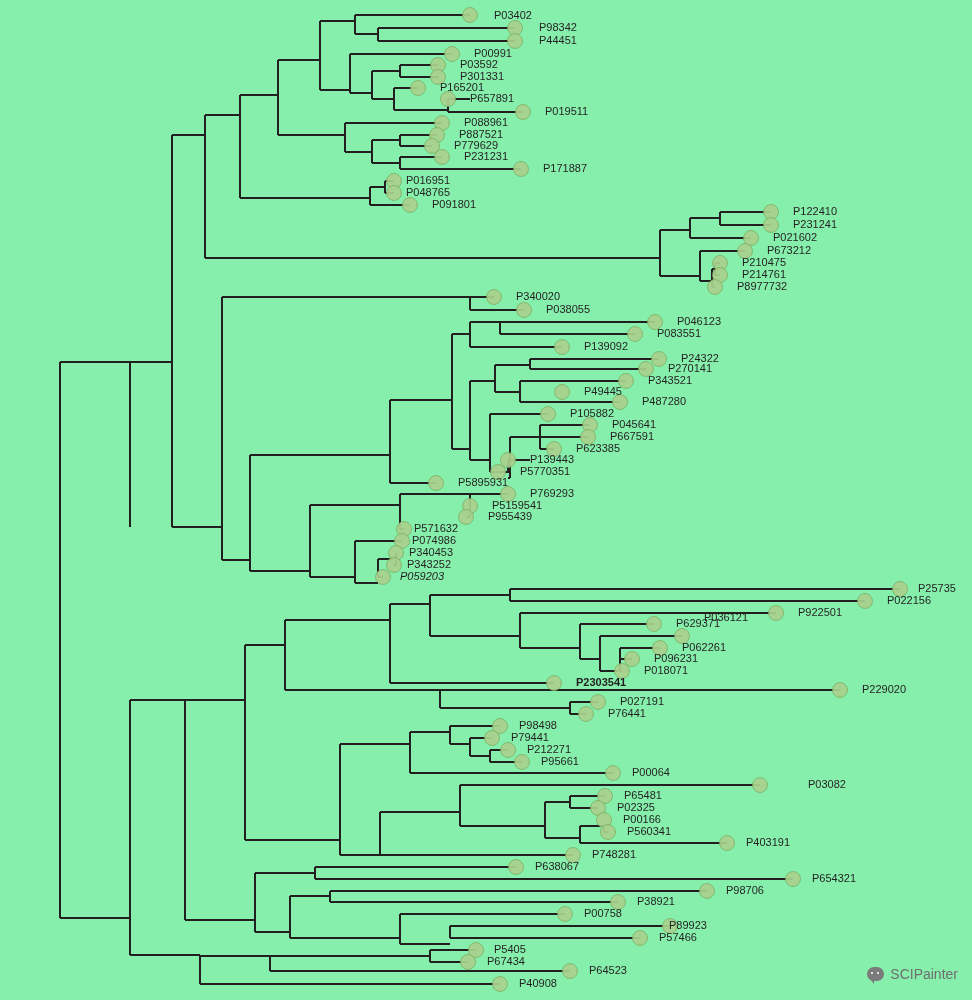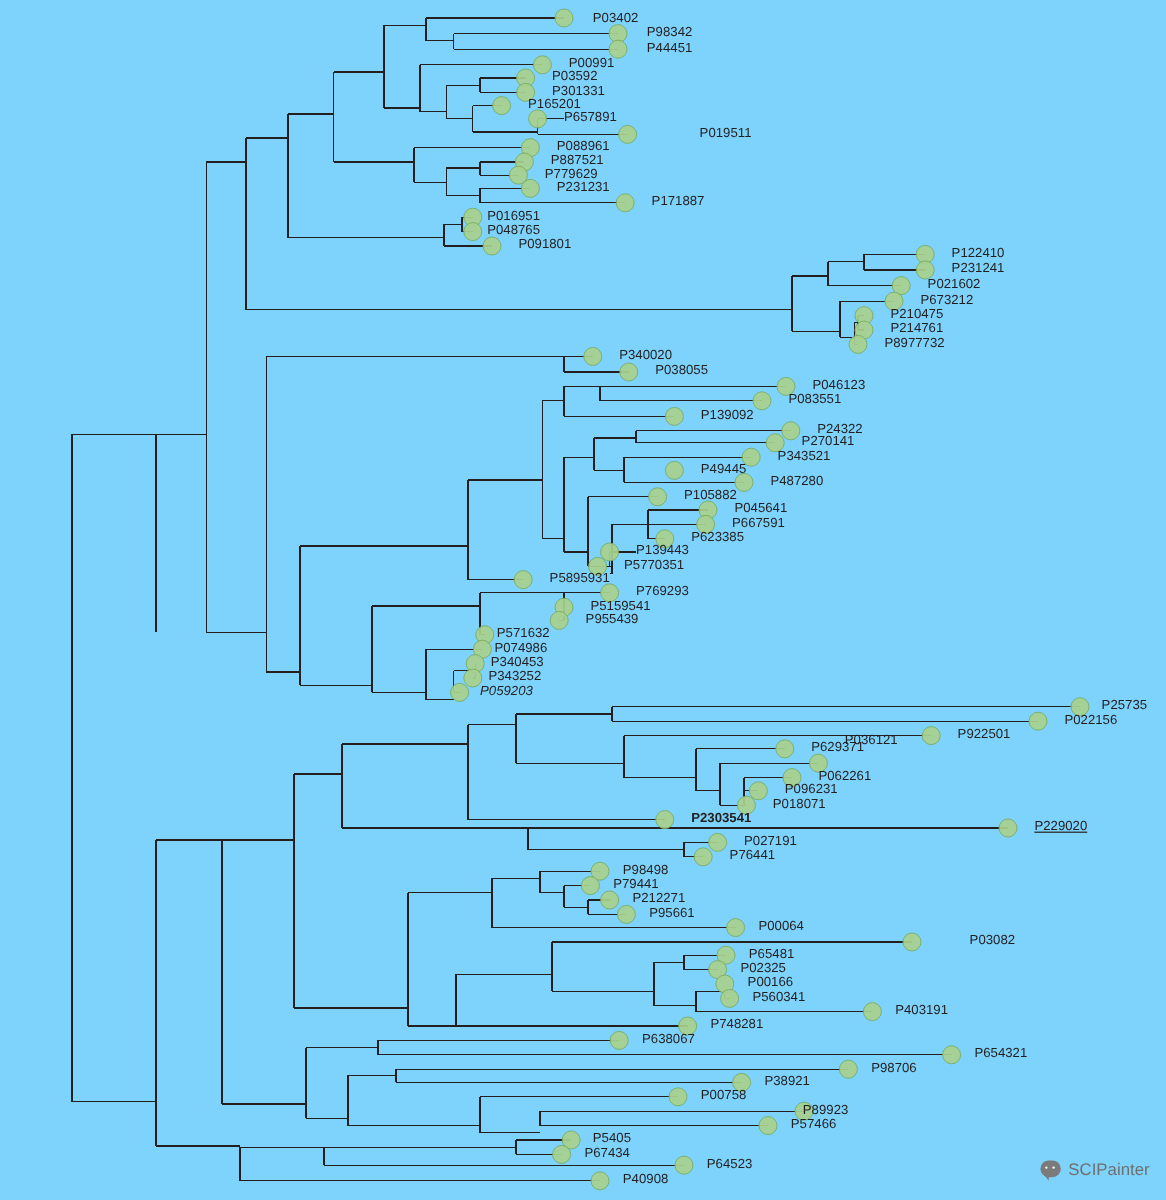--- a/index.html
+++ b/index.html
@@ -7,21 +7,21 @@
     padding: 0;
     background: #ffffff;
   }
   body {
     font-family: "Liberation Sans", sans-serif;
   }
   #stage {
     position: relative;
     width: 972px;
     height: 1000px;
-    background: #7dd3fc;
+    background: #86efac;
     overflow: hidden;
   }
   #tree-svg {
     position: absolute;
     left: 0;
     top: 0;
     width: 972px;
     height: 1000px;
   }
   .tip-label {
@@ -413,21 +413,21 @@
   </svg>
   <div id="labels">
       <div class="tip-label" style="left: 494px; top: 10px;">P03402</div>
       <div class="tip-label" style="left: 539px; top: 22px;">P98342</div>
       <div class="tip-label" style="left: 539px; top: 35px;">P44451</div>
       <div class="tip-label" style="left: 474px; top: 48px;">P00991</div>
       <div class="tip-label" style="left: 460px; top: 59px;">P03592</div>
       <div class="tip-label" style="left: 460px; top: 71px;">P301331</div>
       <div class="tip-label" style="left: 440px; top: 82px;">P165201</div>
       <div class="tip-label" style="left: 470px; top: 93px;">P657891</div>
-      <div class="tip-label" style="left: 545px; top: 106px; margin-left: 38px;">P019511</div>
+      <div class="tip-label" style="left: 545px; top: 106px;">P019511</div>
       <div class="tip-label" style="left: 464px; top: 117px;">P088961</div>
       <div class="tip-label" style="left: 459px; top: 129px;">P887521</div>
       <div class="tip-label" style="left: 454px; top: 140px;">P779629</div>
       <div class="tip-label" style="left: 464px; top: 151px;">P231231</div>
       <div class="tip-label" style="left: 543px; top: 163px;">P171887</div>
       <div class="tip-label" style="left: 406px; top: 175px;">P016951</div>
       <div class="tip-label" style="left: 406px; top: 187px;">P048765</div>
       <div class="tip-label" style="left: 432px; top: 199px;">P091801</div>
       <div class="tip-label" style="left: 793px; top: 206px;">P122410</div>
       <div class="tip-label" style="left: 793px; top: 219px;">P231241</div>
@@ -463,21 +463,21 @@
       <div class="tip-label" style="left: 400px; top: 571px; font-style: italic;">P059203</div>
       <div class="tip-label" style="left: 918px; top: 583px;">P25735</div>
       <div class="tip-label" style="left: 887px; top: 595px;">P022156</div>
       <div class="tip-label" style="left: 798px; top: 607px;">P922501</div>
       <div class="tip-label" style="left: 676px; top: 618px;">P629371</div>
       <div class="tip-label" style="left: 704px; top: 612px;">P036121</div>
       <div class="tip-label" style="left: 682px; top: 642px;">P062261</div>
       <div class="tip-label" style="left: 654px; top: 653px;">P096231</div>
       <div class="tip-label" style="left: 644px; top: 665px;">P018071</div>
       <div class="tip-label" style="left: 576px; top: 677px; font-weight: bold;">P2303541</div>
-      <div class="tip-label" style="left: 862px; top: 684px; text-decoration: underline;">P229020</div>
+      <div class="tip-label" style="left: 862px; top: 684px;">P229020</div>
       <div class="tip-label" style="left: 620px; top: 696px;">P027191</div>
       <div class="tip-label" style="left: 608px; top: 708px;">P76441</div>
       <div class="tip-label" style="left: 519px; top: 720px;">P98498</div>
       <div class="tip-label" style="left: 511px; top: 732px;">P79441</div>
       <div class="tip-label" style="left: 527px; top: 744px;">P212271</div>
       <div class="tip-label" style="left: 541px; top: 756px;">P95661</div>
       <div class="tip-label" style="left: 632px; top: 767px;">P00064</div>
       <div class="tip-label" style="left: 779px; top: 779px; margin-left: 29px;">P03082</div>
       <div class="tip-label" style="left: 624px; top: 790px;">P65481</div>
       <div class="tip-label" style="left: 617px; top: 802px;">P02325</div>

